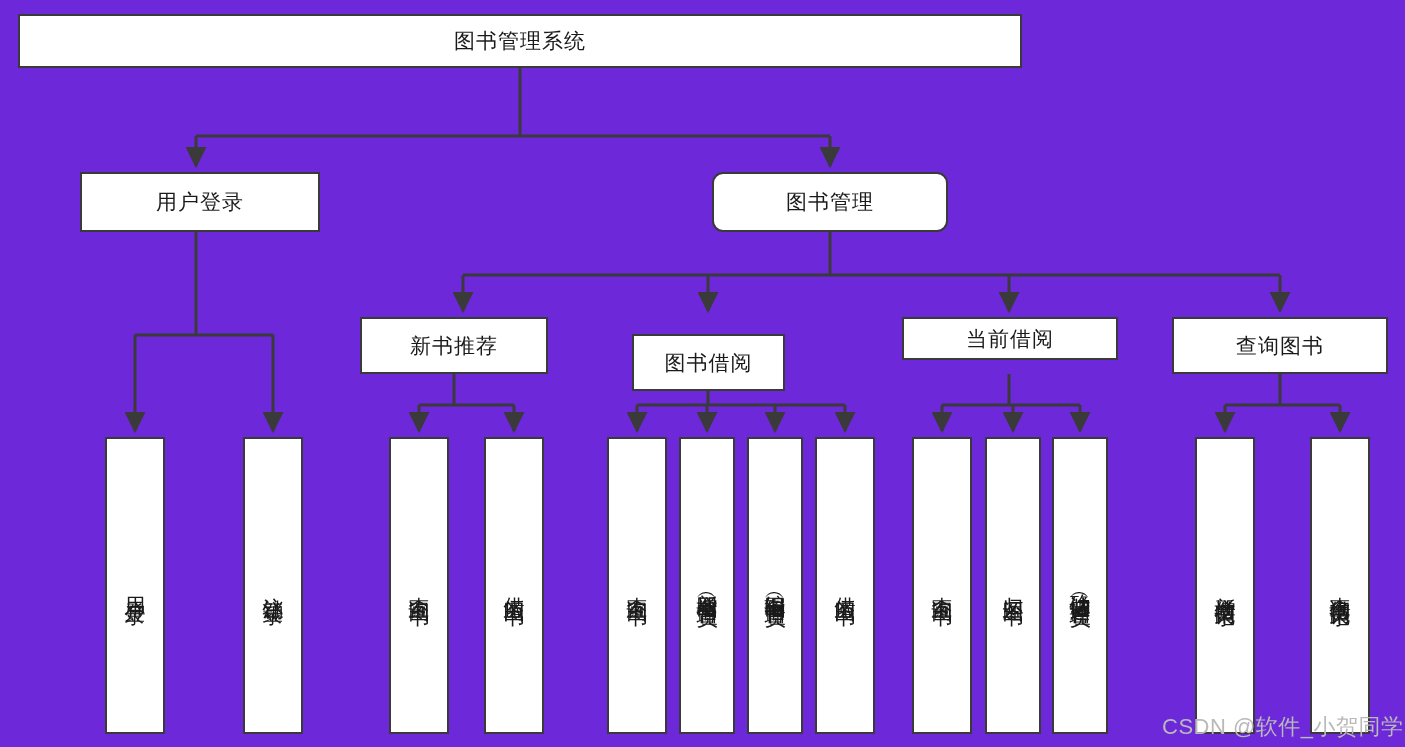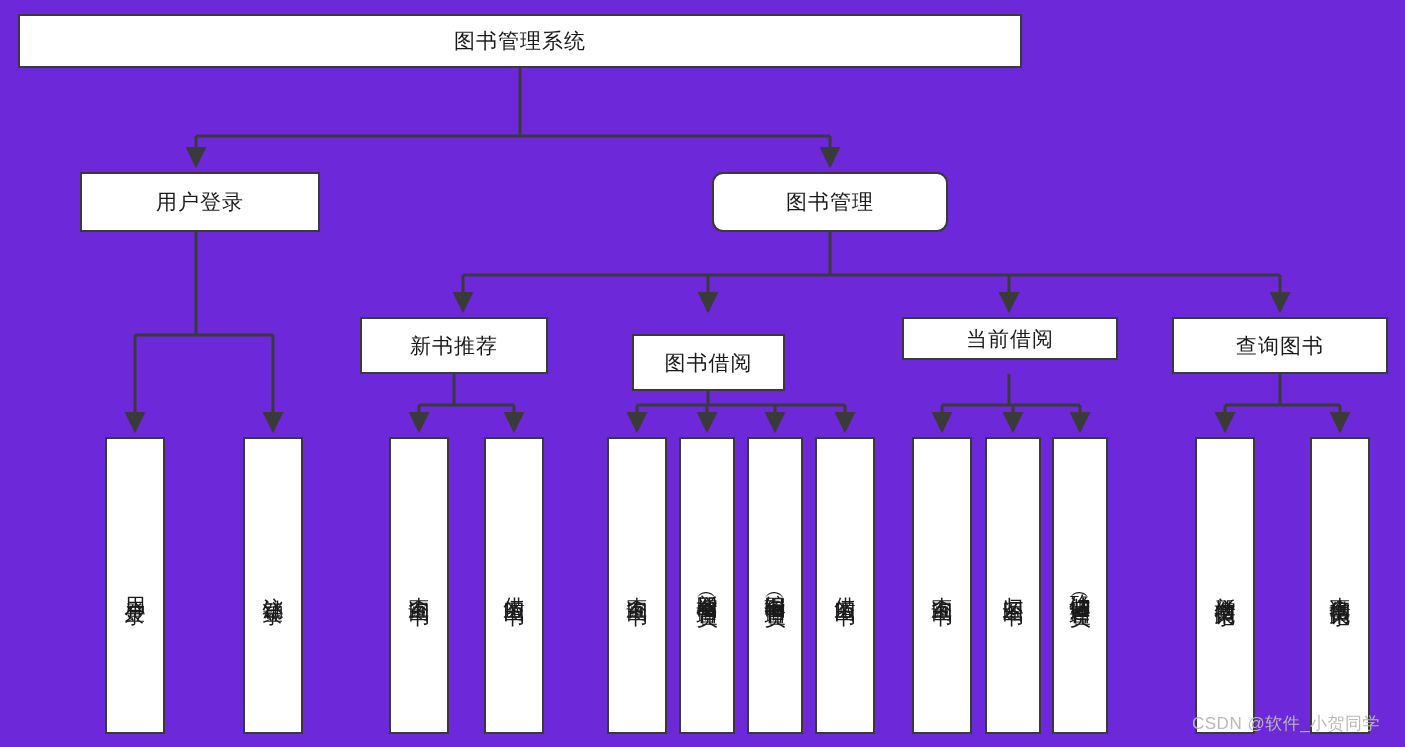--- a/index.html
+++ b/index.html
@@ -50,23 +50,23 @@
     writing-mode: vertical-rl;
     text-orientation: upright;
     white-space: nowrap;
     display: block;
   }
   .node.vert.narrow .vlabel {
     letter-spacing: 3px;
   }
   .watermark {
     position: absolute;
-    left: 1192px;
+    left: 1162px;
     top: 712px;
-    font-size: 17px;
+    font-size: 22px;
     color: #b9b9b9;
     white-space: nowrap;
     z-index: 5;
     letter-spacing: 0.5px;
   }
 </style>
 </head>
 <body>
 
 <div id="canvas">

